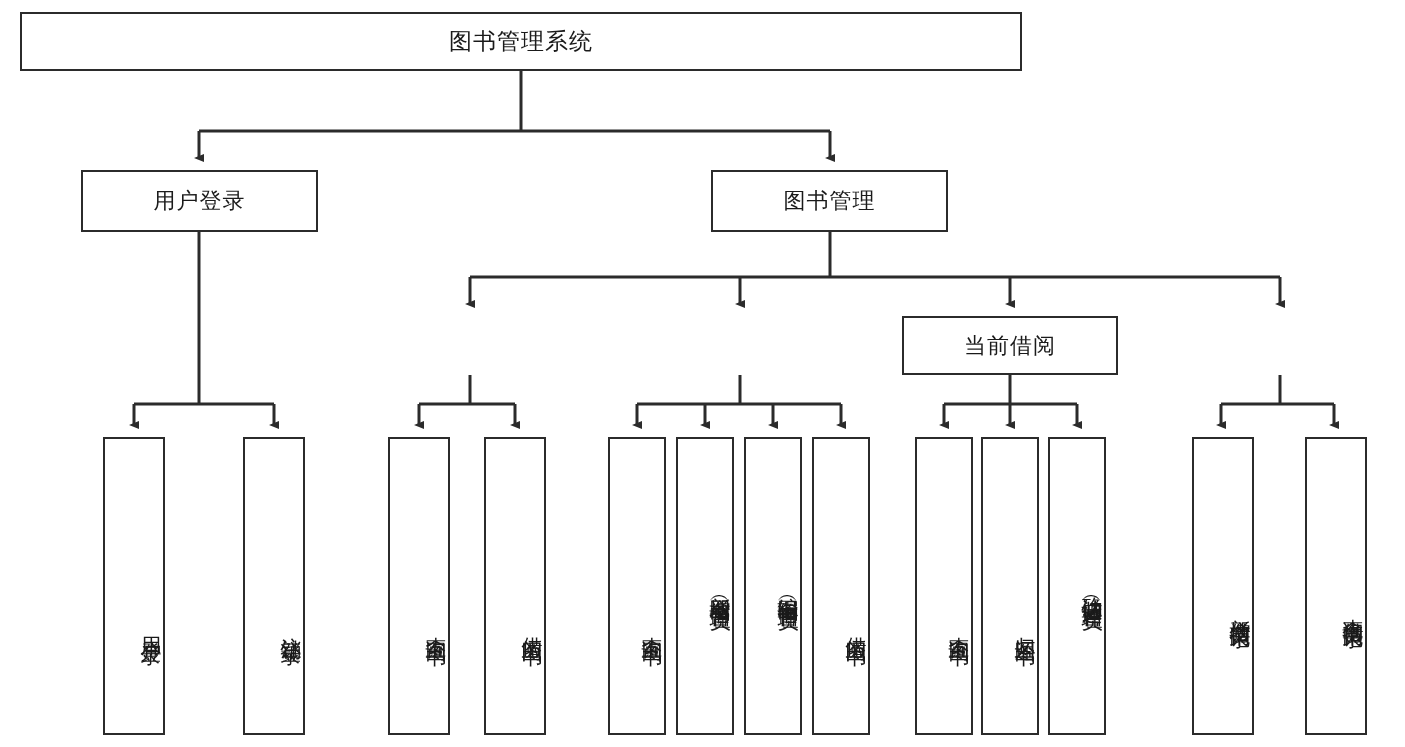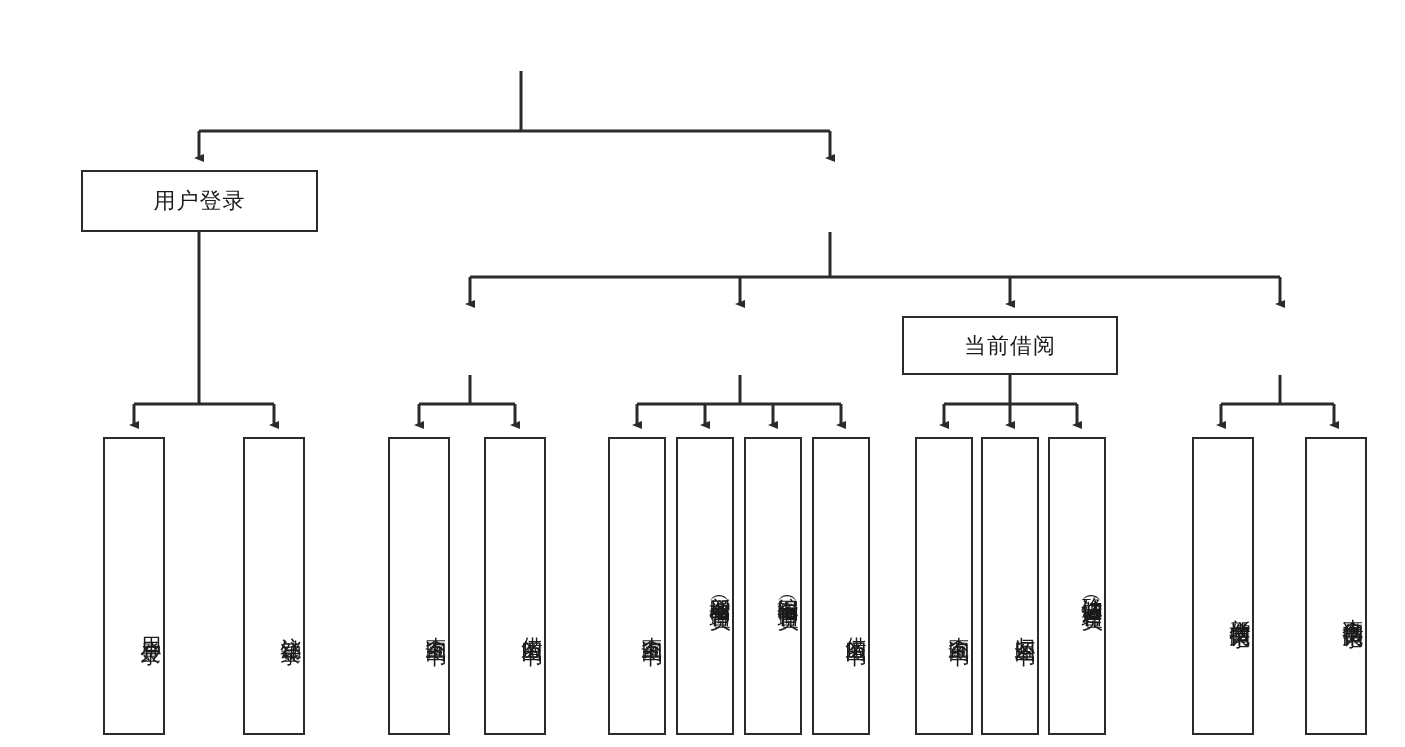--- a/index.html
+++ b/index.html
@@ -118,22 +118,24 @@
       <path d="M1010,404 L1010,425" marker-end="url(#arrow)"></path>
       <path d="M1077,404 L1077,425" marker-end="url(#arrow)"></path>
 
       <path d="M1280,375 L1280,404"></path>
       <path d="M1221,404 L1334,404"></path>
       <path d="M1221,404 L1221,425" marker-end="url(#arrow)"></path>
       <path d="M1334,404 L1334,425" marker-end="url(#arrow)"></path>
     </g>
   </svg>
 
+  <div class="node h root" style="left:20px; top:12px; width:1002px; height:59px;">图书管理系统</div>
 
   <div class="node h" style="left:81px; top:170px; width:237px; height:62px;">用户登录</div>
+  <div class="node h" style="left:711px; top:170px; width:237px; height:62px;">图书管理</div>
 
   <div class="node h" style="left:902px; top:316px; width:216px; height:59px;">当前借阅</div>
 
   <div class="node v" style="left:103px; top:437px; width:62px; height:298px; padding-top:80px;">用户登录</div>
   <div class="node v" style="left:243px; top:437px; width:62px; height:298px; padding-top:80px;">注销登录</div>
 
   <div class="node v" style="left:388px; top:437px; width:62px; height:298px; padding-top:80px;">查询图书</div>
   <div class="node v" style="left:484px; top:437px; width:62px; height:298px; padding-top:80px;">借阅图书</div>
 
   <div class="node v" style="left:608px; top:437px; width:58px; height:298px; padding-top:80px;">查询图书</div>

